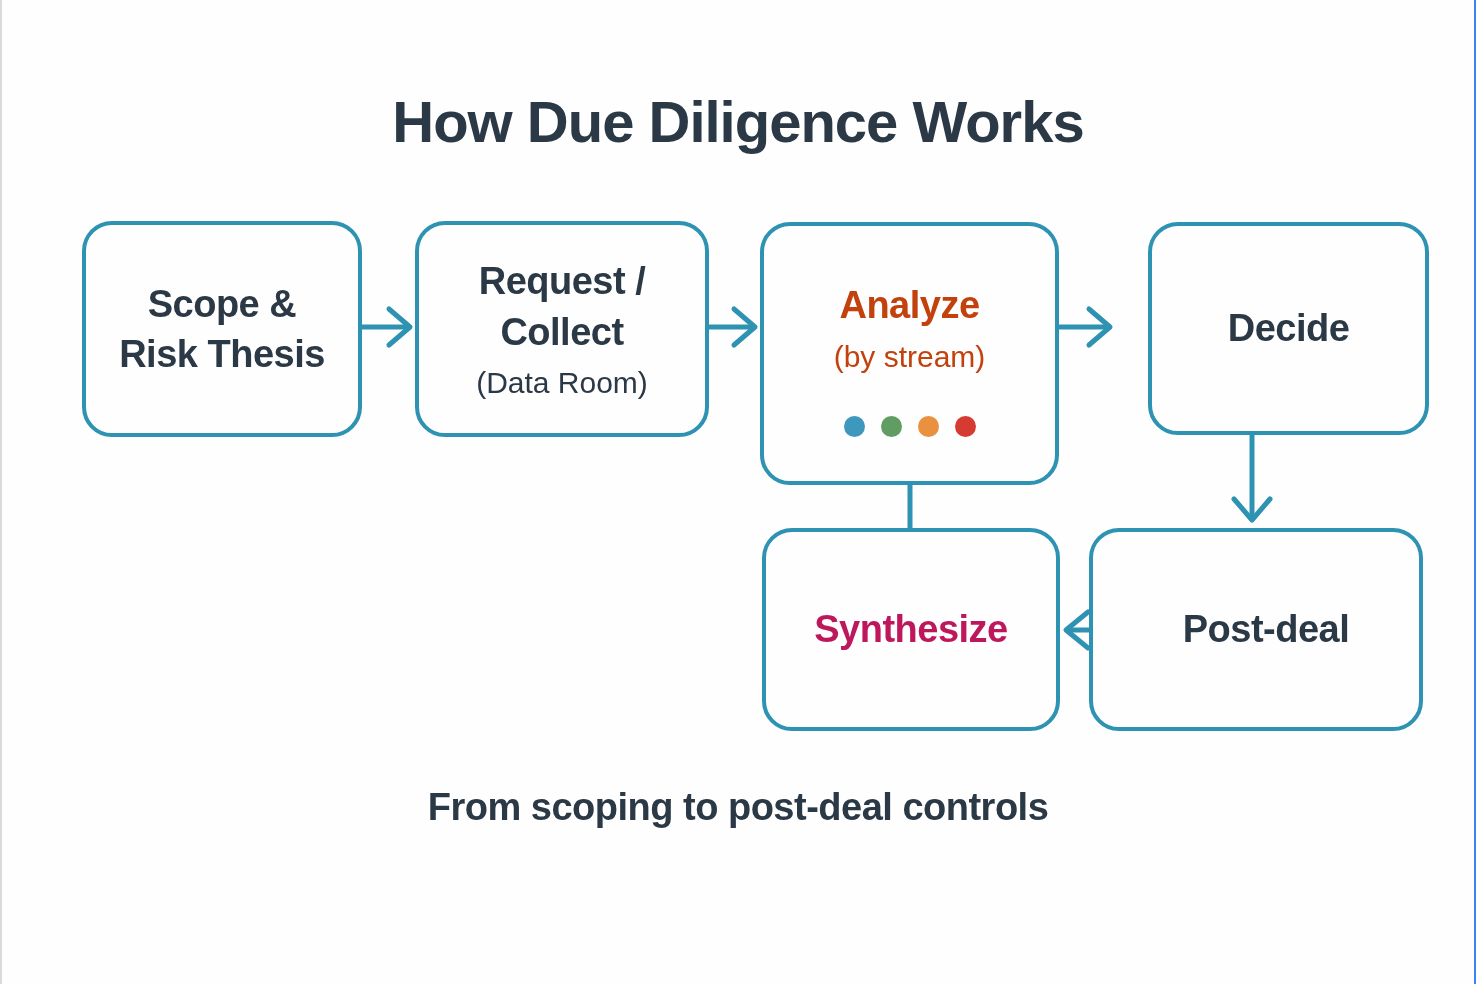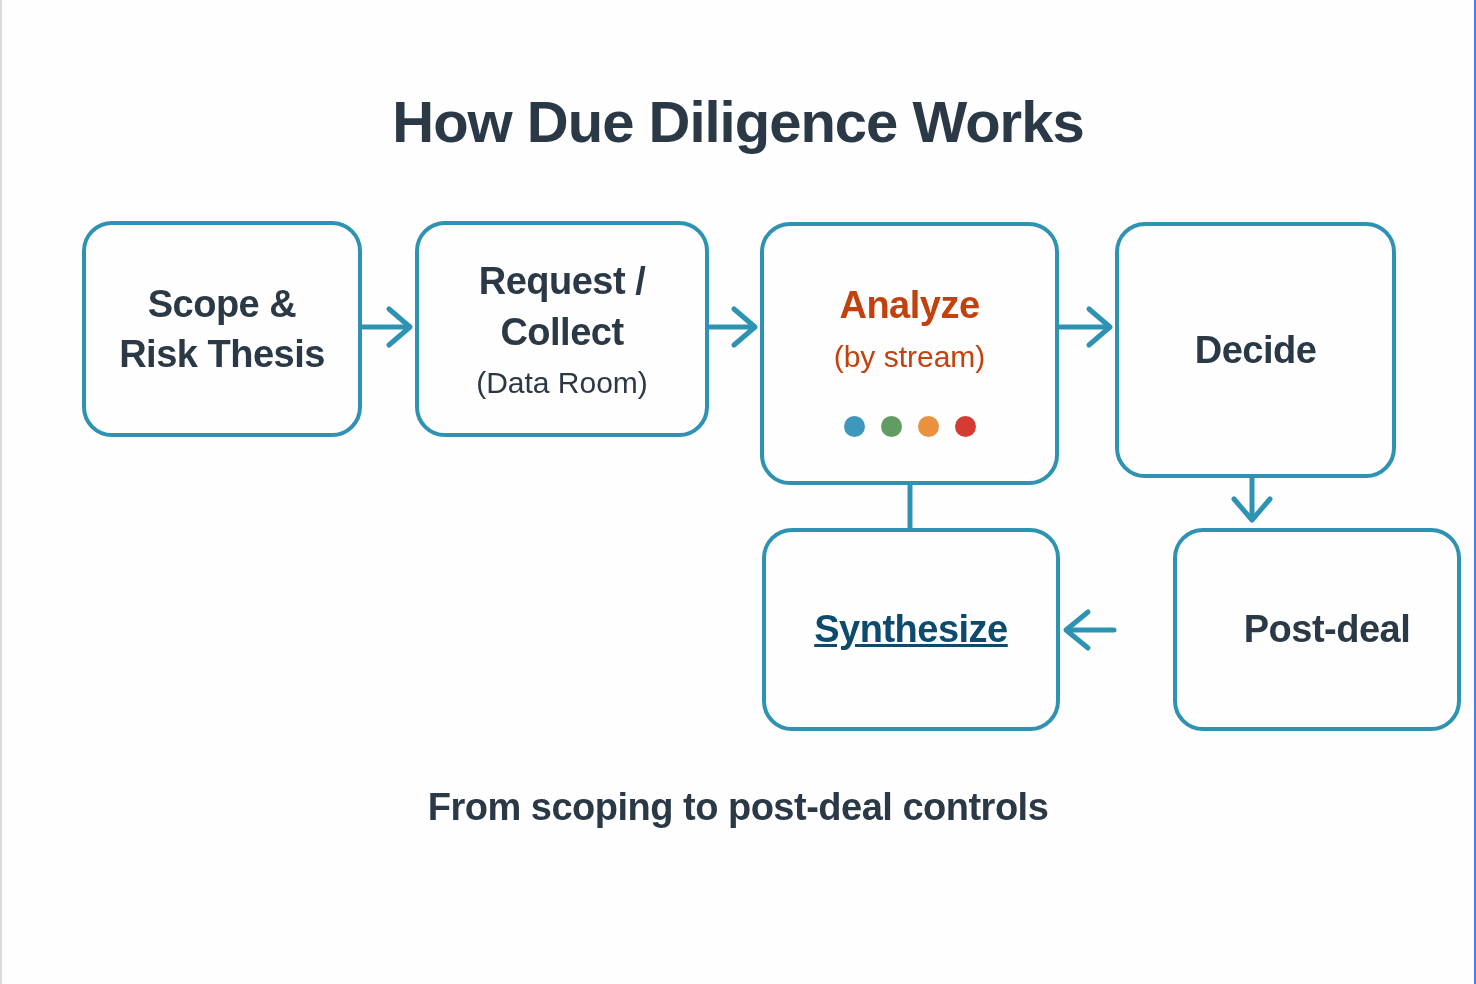--- a/index.html
+++ b/index.html
@@ -63,23 +63,23 @@
   }
   .box-sub {
     font-size: 30px;
     font-weight: 400;
     line-height: 1.3;
     margin-top: 6px;
   }
   #box-scope      { left: 80px;   top: 221px; width: 280px; height: 216px; }
   #box-request    { left: 413px;  top: 221px; width: 294px; height: 216px; }
   #box-analyze    { left: 758px;  top: 222px; width: 299px; height: 263px; padding-top: 10px; }
-  #box-decide     { left: 1113px; top: 222px; width: 281px; height: 256px; }
+  #box-decide     { left: 1146px; top: 222px; width: 281px; height: 213px; }
   #box-synthesize { left: 760px;  top: 528px; width: 298px; height: 203px; }
-  #box-postdeal   { left: 1171px; top: 528px; width: 288px; height: 203px; padding-left: 20px; }
+  #box-postdeal   { left: 1087px; top: 528px; width: 334px; height: 203px; padding-left: 20px; }
   .dots-row {
     display: flex;
     gap: 16px;
     margin-top: 40px;
   }
   .dot {
     width: 21px;
     height: 21px;
     border-radius: 50%;
   }
@@ -148,21 +148,21 @@
       <span class="dot" style="background-color: rgb(95, 157, 99);"></span>
       <span class="dot" style="background-color: rgb(233, 145, 62);"></span>
       <span class="dot" style="background-color: rgb(213, 59, 48);"></span>
     </div>
   </div>
 
   <div class="box" id="box-decide" style="border-color: rgb(46, 147, 178); color: rgb(43, 57, 70);">
     <div class="box-label">Decide</div>
   </div>
 
-  <div class="box" id="box-synthesize" style="border-color: rgb(46, 147, 178); color: #0c4a6e; text-decoration: underline;">
+  <div class="box" id="box-synthesize" style="border-color: rgb(46, 147, 178); color: #be185d;">
     <div class="box-label">Synthesize</div>
   </div>
 
   <div class="box" id="box-postdeal" style="border-color: rgb(46, 147, 178); color: rgb(43, 57, 70);">
     <div class="box-label">
       <div>Post-deal</div>
     </div>
   </div>
 
   <div class="caption">From scoping to post-deal controls</div>

